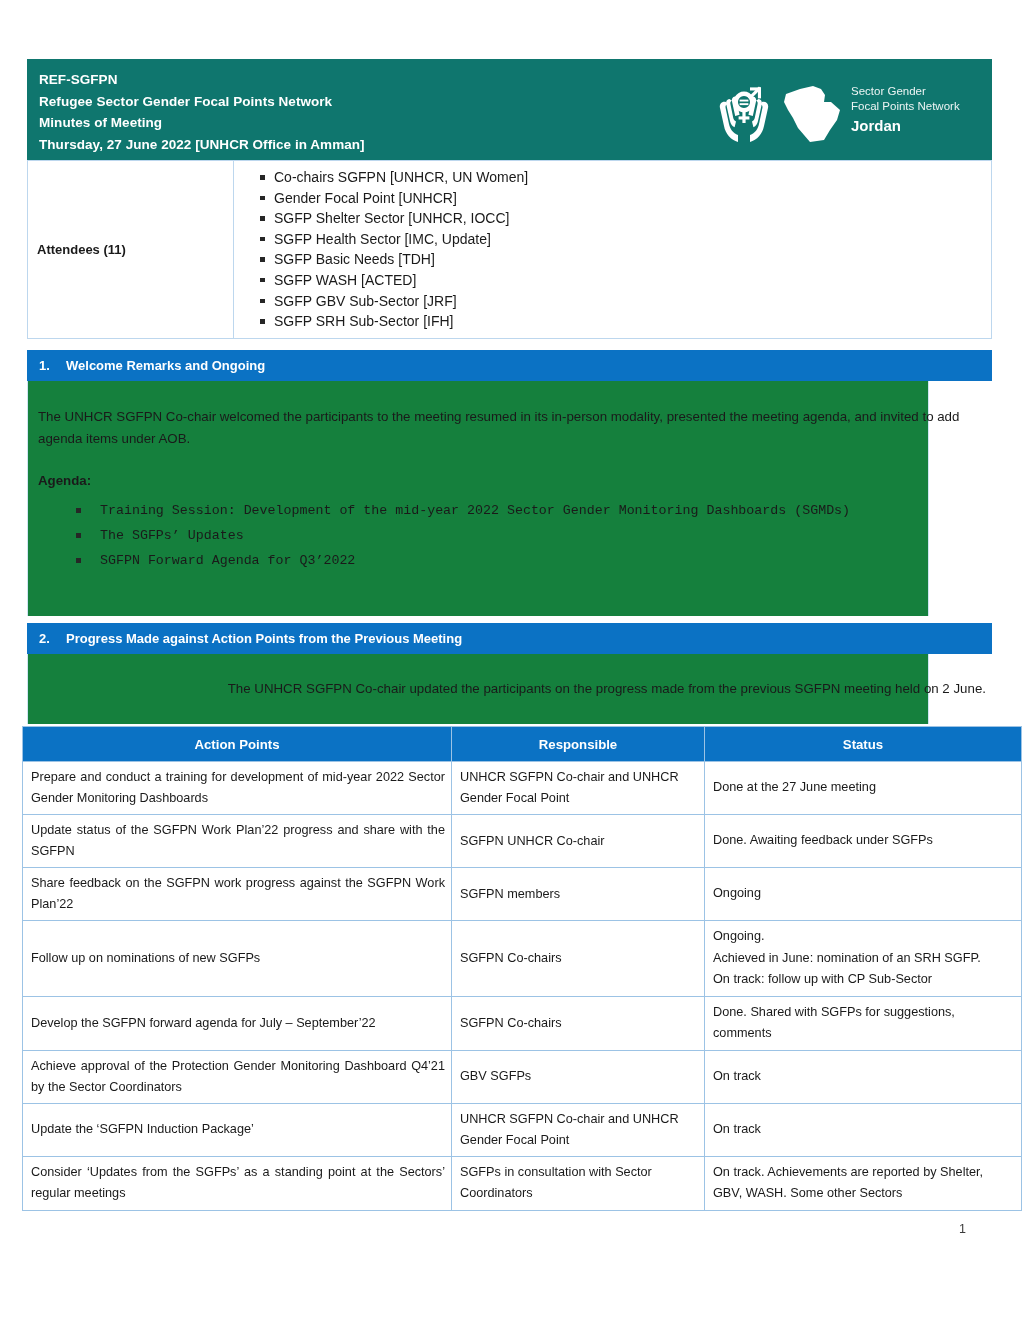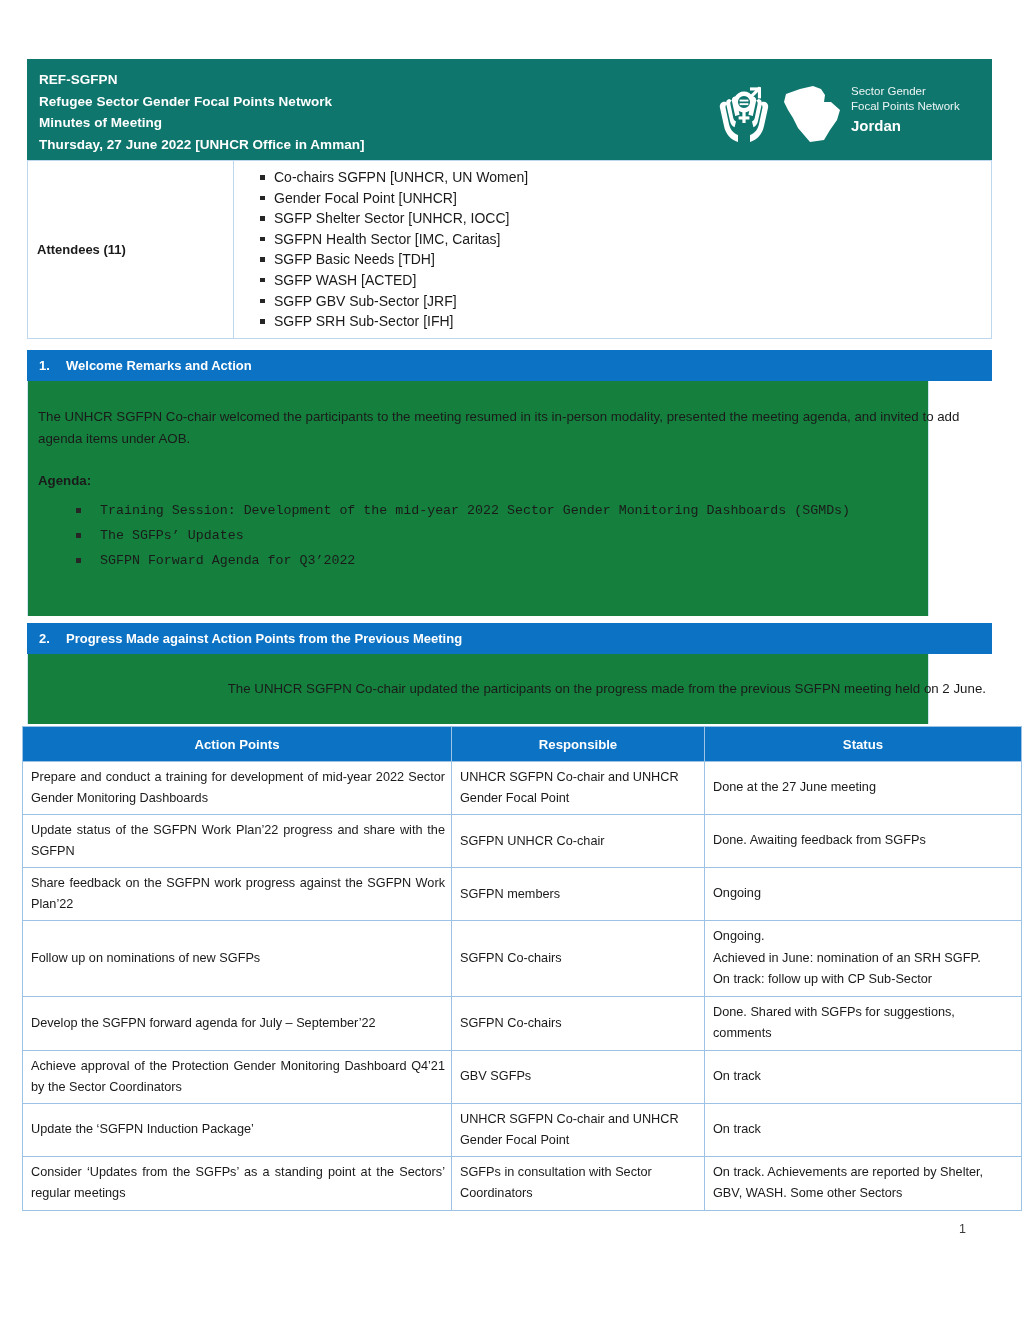--- a/index.html
+++ b/index.html
@@ -299,34 +299,34 @@
 
   <table class="attendees-table">
     <tbody>
       <tr>
         <td class="att-label-cell">Attendees (11)</td>
         <td class="att-list-cell">
           <ul class="att-list">
             <li>Co-chairs SGFPN [UNHCR, UN Women]</li>
             <li>Gender Focal Point [UNHCR]</li>
             <li>SGFP Shelter Sector [UNHCR, IOCC]</li>
-            <li>SGFPN Health Sector [IMC, Caritas]</li>
+            <li>SGFP Health Sector [IMC, Update]</li>
             <li>SGFP Basic Needs [TDH]</li>
             <li>SGFP WASH [ACTED]</li>
             <li>SGFP GBV Sub-Sector [JRF]</li>
             <li>SGFP SRH Sub-Sector [IFH]</li>
           </ul>
         </td>
       </tr>
     </tbody>
   </table>
 
   <div class="section-bar" style="top:350px;">
     <span class="num">1.</span>
-    <span class="ttl">Welcome Remarks and Action</span>
+    <span class="ttl">Welcome Remarks and Ongoing</span>
   </div>
 
   <div class="body-panel" style="top:381px; height:235px;">
     <p class="para" style="position:absolute; left:10px; top:25px; width:945px;">The UNHCR SGFPN Co-chair welcomed the participants to the meeting resumed in its in-person modality, presented the meeting agenda, and invited to add agenda items under AOB.</p>
 
     <p class="agenda-label" style="position:absolute; left:10px; top:92px;">Agenda:</p>
 
     <ul class="agenda-list" style="position:absolute; left:0; top:113px; width:960px;font-family:Liberation Mono, monospace;">
       <li>Training Session: Development of the mid-year 2022 Sector Gender Monitoring Dashboards (SGMDs)</li>
       <li>The SGFPs’ Updates</li>
@@ -353,21 +353,21 @@
     </thead>
     <tbody>
       <tr>
         <td class="justify">Prepare and conduct a training for development of mid-year 2022 Sector Gender Monitoring Dashboards</td>
         <td>UNHCR SGFPN Co-chair and UNHCR Gender Focal Point</td>
         <td class="statcell">Done at the 27 June meeting</td>
       </tr>
       <tr>
         <td class="justify">Update status of the SGFPN Work Plan’22 progress and share with the SGFPN</td>
         <td>SGFPN UNHCR Co-chair</td>
-        <td class="statcell">Done. Awaiting feedback from SGFPs</td>
+        <td class="statcell">Done. Awaiting feedback under SGFPs</td>
       </tr>
       <tr>
         <td class="justify">Share feedback on the SGFPN work progress against the SGFPN Work Plan’22</td>
         <td>SGFPN members</td>
         <td class="statcell">Ongoing</td>
       </tr>
       <tr>
         <td class="justify">Follow up on nominations of new SGFPs</td>
         <td>SGFPN Co-chairs</td>
         <td class="statcell" style="white-space:pre-line;">Ongoing.

